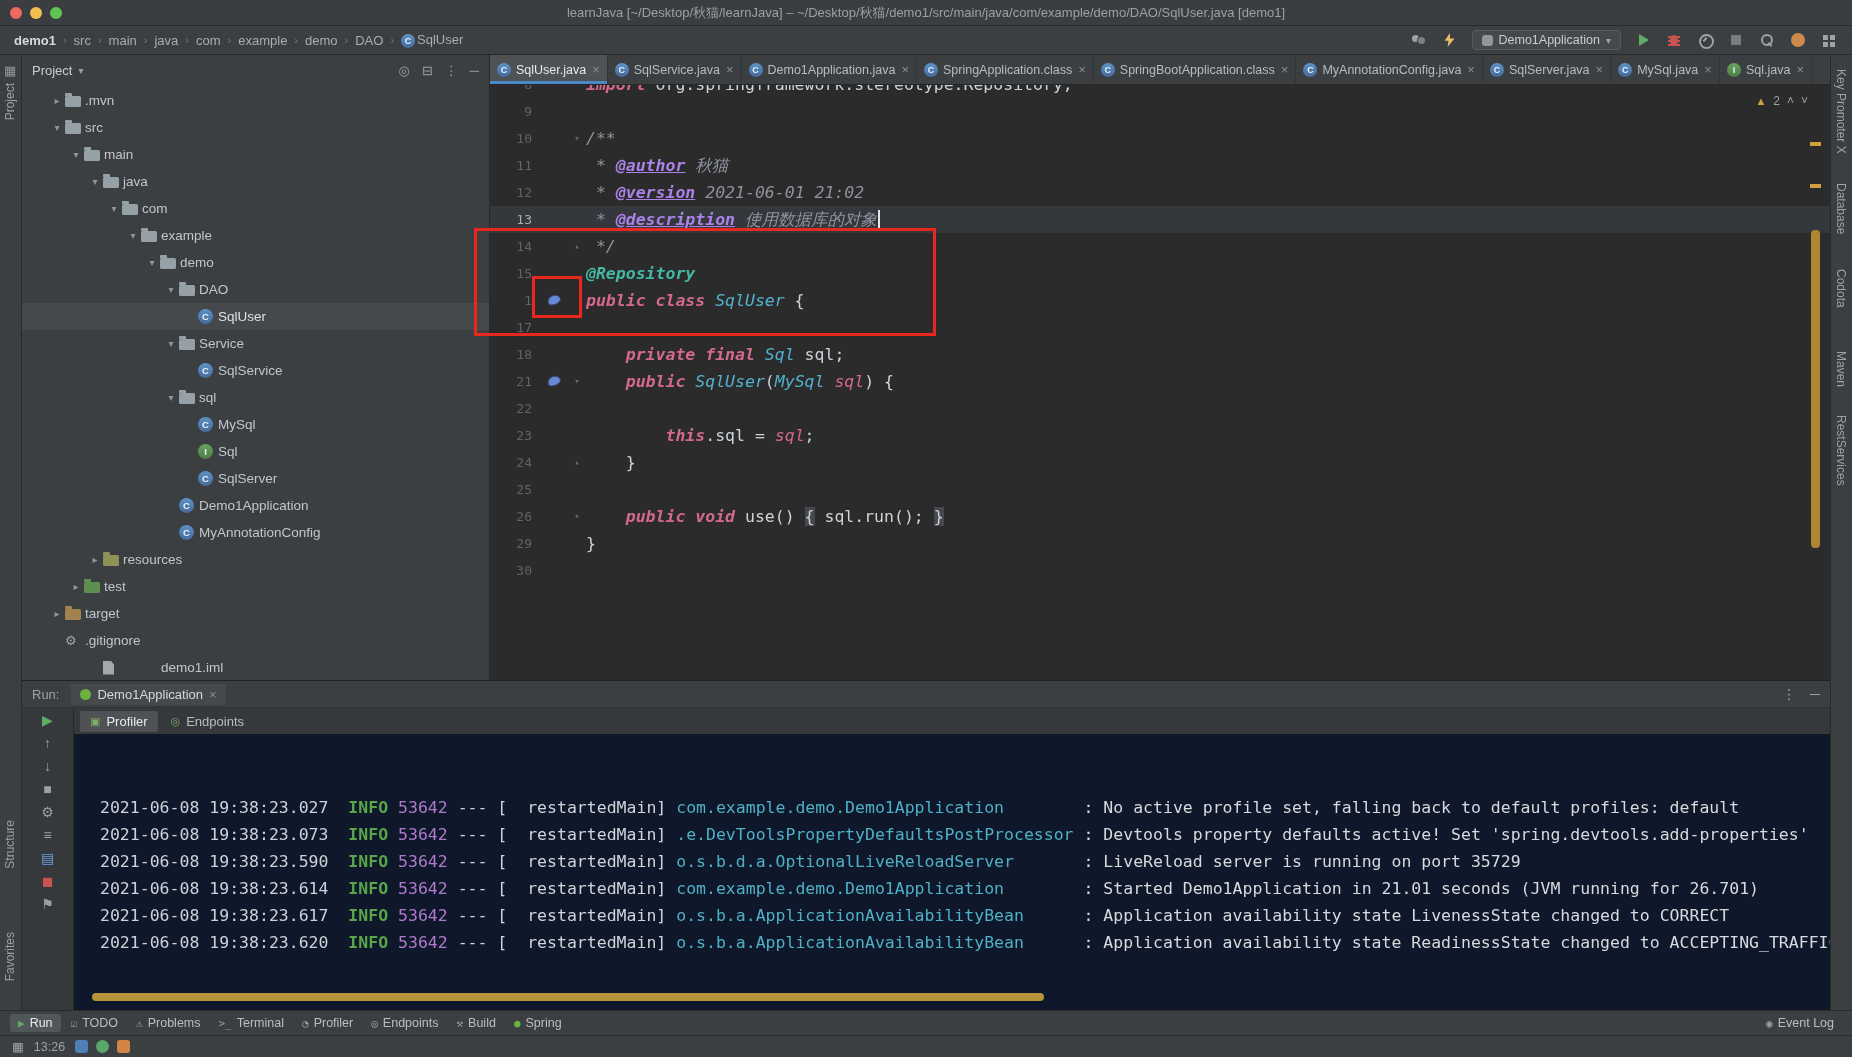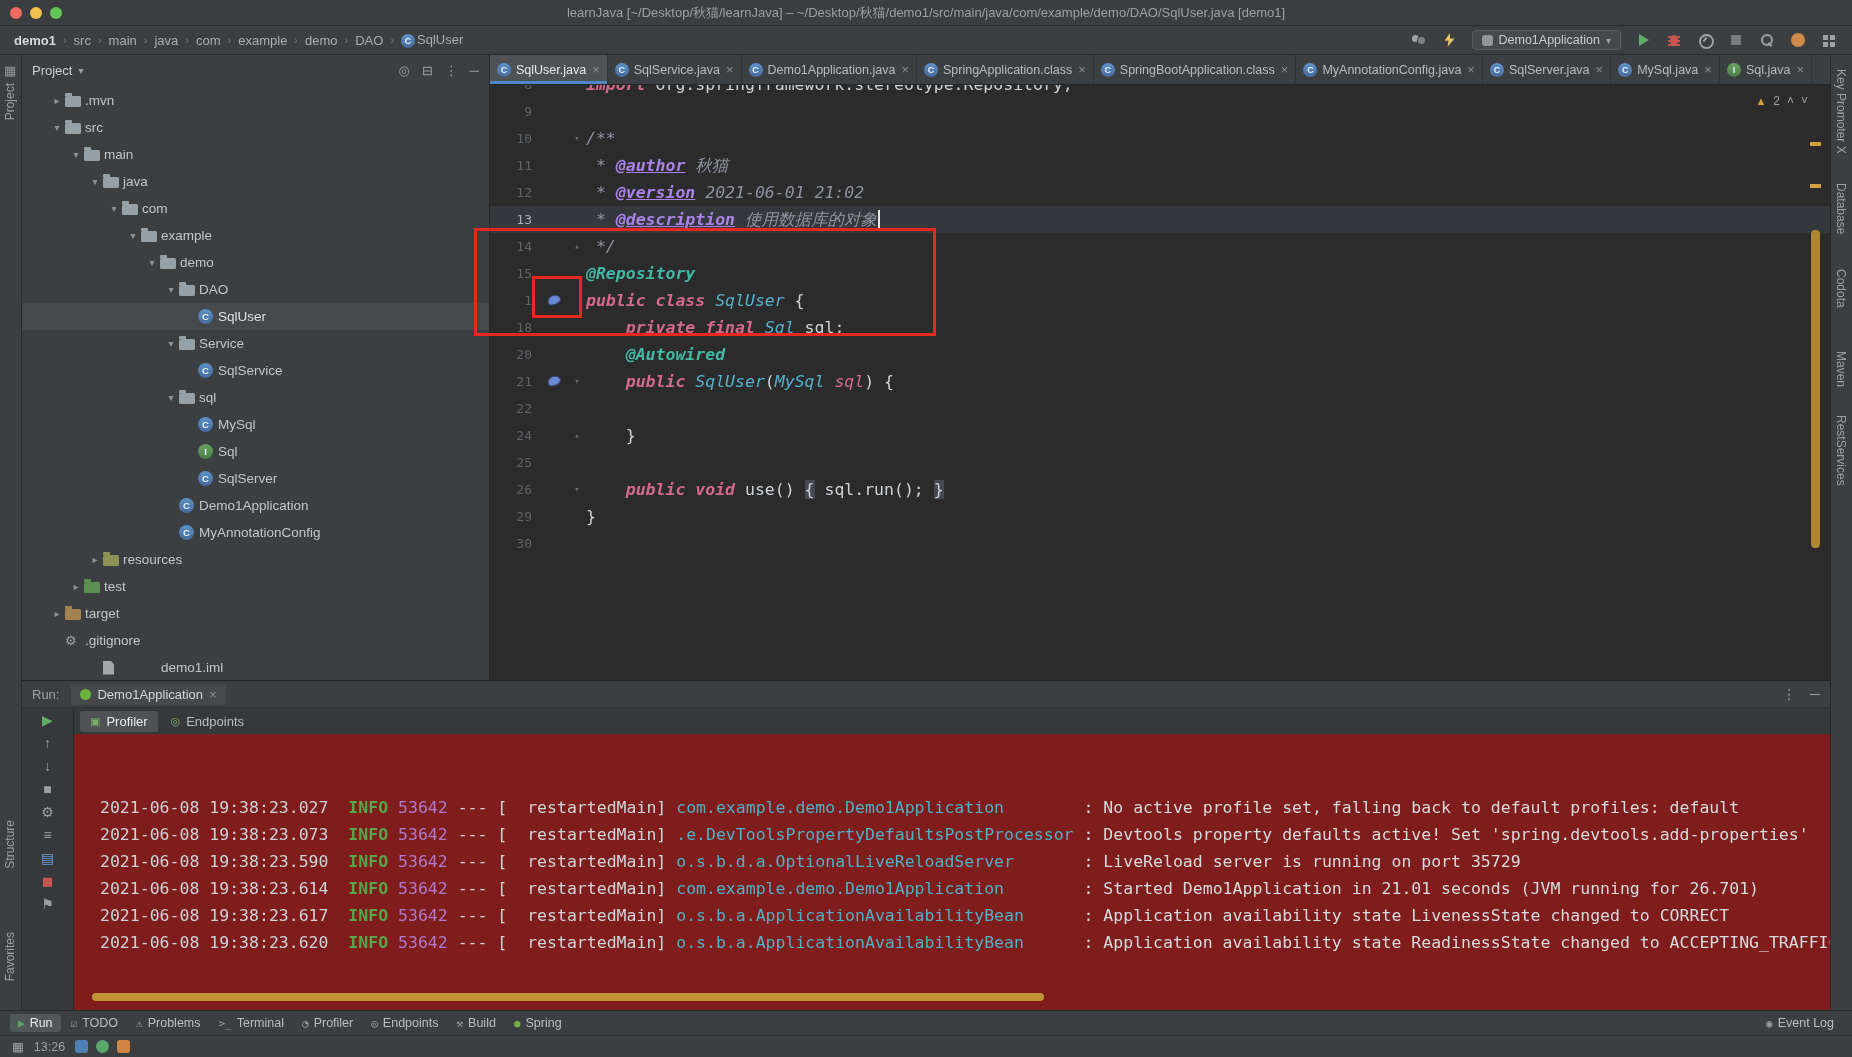--- a/index.html
+++ b/index.html
@@ -107,21 +107,21 @@
   .pr { color:#d5698c; font-style:italic; }
   .br { background:#45494e; color:#ced3d8; }
   .cursor { display:inline-block; width:2px; height:19px; background:#e8e8e8; margin-bottom:-4px; margin-left:1px; }
   .warn-badge { position:absolute; top:3px; right:22px; display:flex; align-items:center; gap:7px;
     font-size:12px; color:#9aa0a5; font-family:"Liberation Sans",sans-serif; }
   .warn-badge .tri { color:#d2a13e; font-size:11px; }
   .hl-bar { position:absolute; right:10px; top:145px; width:9px; height:318px; background:#bb8f33; border-radius:4px; opacity:.92; }
   .hl-dash { position:absolute; right:9px; width:11px; height:4px; background:#d2a13e; }
 
   
-  .run-panel { height:330px; flex:none; background:#7f1d1d; border-top:1px solid #232323;
+  .run-panel { height:330px; flex:none; background:#0f172a; border-top:1px solid #232323;
     display:flex; flex-direction:column; position:relative; }
   .run-header { height:27px; flex:none; background:#3c3f41; display:flex; align-items:center; gap:12px;
     padding:0 10px; font-size:13px; border-bottom:1px solid #303334; }
   .run-label { color:#9ba1a6; }
   .run-tab { display:flex; align-items:center; gap:6px; background:#46494b; padding:3px 9px; color:#d3d7db; }
   .run-tab .boot-icon { width:11px; height:11px; border-radius:50%; background:#6db33f; }
   .run-tab .close { color:#8a8f94; }
   .run-header-icons { margin-left:auto; display:flex; gap:14px; color:#9aa0a5; font-size:14px; }
   .run-body { flex:1; display:flex; min-height:0; }
   .run-left { width:52px; flex:none; background:#36393b; border-right:1px solid #2a2a2a;
@@ -441,24 +441,25 @@
           <div class="code-lines" id="code-lines">
               <div class="cline"><span class="ln">8</span><span class="gcol"></span><span class="fcol"></span><span class="ctext"><span class="kw">import </span><span class="pl">org.springframework.stereotype.Repository;</span></span></div>
               <div class="cline"><span class="ln">9</span><span class="gcol"></span><span class="fcol"></span><span class="ctext"></span></div>
               <div class="cline"><span class="ln">10</span><span class="gcol"></span><span class="fcol">▾</span><span class="ctext"><span class="cm">/**</span></span></div>
               <div class="cline"><span class="ln">11</span><span class="gcol"></span><span class="fcol"></span><span class="ctext"><span class="cm"> * </span><span class="dt">@author</span><span class="cm"> 秋猫</span></span></div>
               <div class="cline"><span class="ln">12</span><span class="gcol"></span><span class="fcol"></span><span class="ctext"><span class="cm"> * </span><span class="dt">@version</span><span class="cm"> 2021-06-01 21:02</span></span></div>
               <div class="cline current"><span class="ln">13</span><span class="gcol"></span><span class="fcol"></span><span class="ctext"><span class="cm"> * </span><span class="dt">@description</span><span class="cm"> 使用数据库的对象</span><span class="cursor"></span></span></div>
               <div class="cline"><span class="ln">14</span><span class="gcol"></span><span class="fcol">▴</span><span class="ctext"><span class="cm"> */</span></span></div>
               <div class="cline"><span class="ln">15</span><span class="gcol"></span><span class="fcol"></span><span class="ctext"><span class="an">@Repository</span></span></div>
               <div class="cline"><span class="ln">1</span><span class="gcol"><span class="bean"></span></span><span class="fcol"></span><span class="ctext"><span class="kw">public class </span><span class="ty">SqlUser</span><span class="pl"> {</span></span></div>
+              <div class="cline"><span class="ln">17</span><span class="gcol"></span><span class="fcol"></span><span class="ctext"></span></div>
               <div class="cline"><span class="ln">18</span><span class="gcol"></span><span class="fcol"></span><span class="ctext"><span class="pl">    </span><span class="kw">private final </span><span class="ty">Sql</span><span class="pl"> sql;</span></span></div>
-              <div class="cline"><span class="ln">20</span><span class="gcol"></span><span class="fcol"></span><span class="ctext"><span class="pl">    </span><span class="an">@Autowired</span></span></div>
               <div class="cline"><span class="ln">21</span><span class="gcol"><span class="bean"></span></span><span class="fcol">▾</span><span class="ctext"><span class="pl">    </span><span class="kw">public </span><span class="ty">SqlUser</span><span class="pl">(</span><span class="ty">MySql</span><span class="pl"> </span><span class="pr">sql</span><span class="pl">) {</span></span></div>
               <div class="cline"><span class="ln">22</span><span class="gcol"></span><span class="fcol"></span><span class="ctext"></span></div>
+              <div class="cline"><span class="ln">23</span><span class="gcol"></span><span class="fcol"></span><span class="ctext"><span class="pl">        </span><span class="kw">this</span><span class="pl">.sql = </span><span class="pr">sql</span><span class="pl">;</span></span></div>
               <div class="cline"><span class="ln">24</span><span class="gcol"></span><span class="fcol">▴</span><span class="ctext"><span class="pl">    }</span></span></div>
               <div class="cline"><span class="ln">25</span><span class="gcol"></span><span class="fcol"></span><span class="ctext"></span></div>
               <div class="cline"><span class="ln">26</span><span class="gcol"></span><span class="fcol">▾</span><span class="ctext"><span class="pl">    </span><span class="kw">public void </span><span class="pl">use() </span><span class="br">{</span><span class="pl"> sql.run(); </span><span class="br">}</span></span></div>
               <div class="cline"><span class="ln">29</span><span class="gcol"></span><span class="fcol"></span><span class="ctext"><span class="pl">}</span></span></div>
               <div class="cline"><span class="ln">30</span><span class="gcol"></span><span class="fcol"></span><span class="ctext"></span></div>
             </div>
           <div class="warn-badge">
             <span class="tri">▲</span>
             <span>2</span>
             <span>˄</span>

